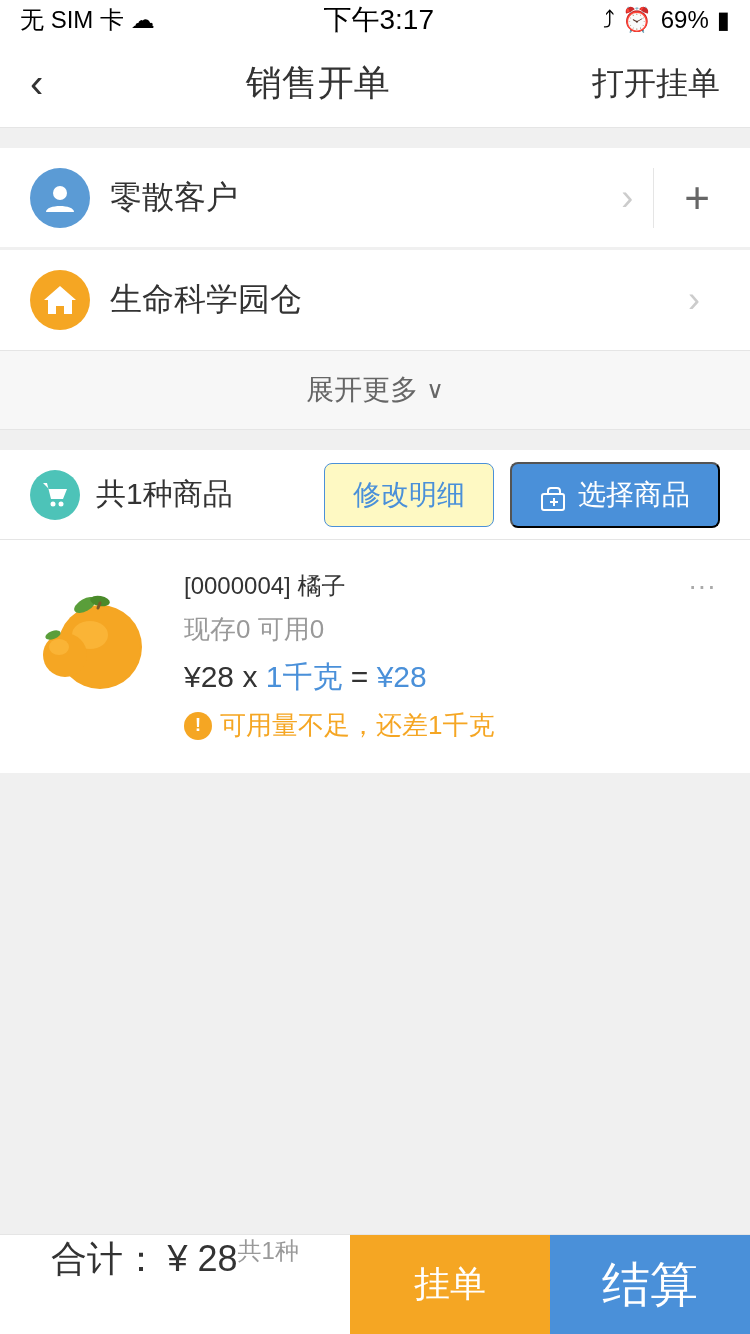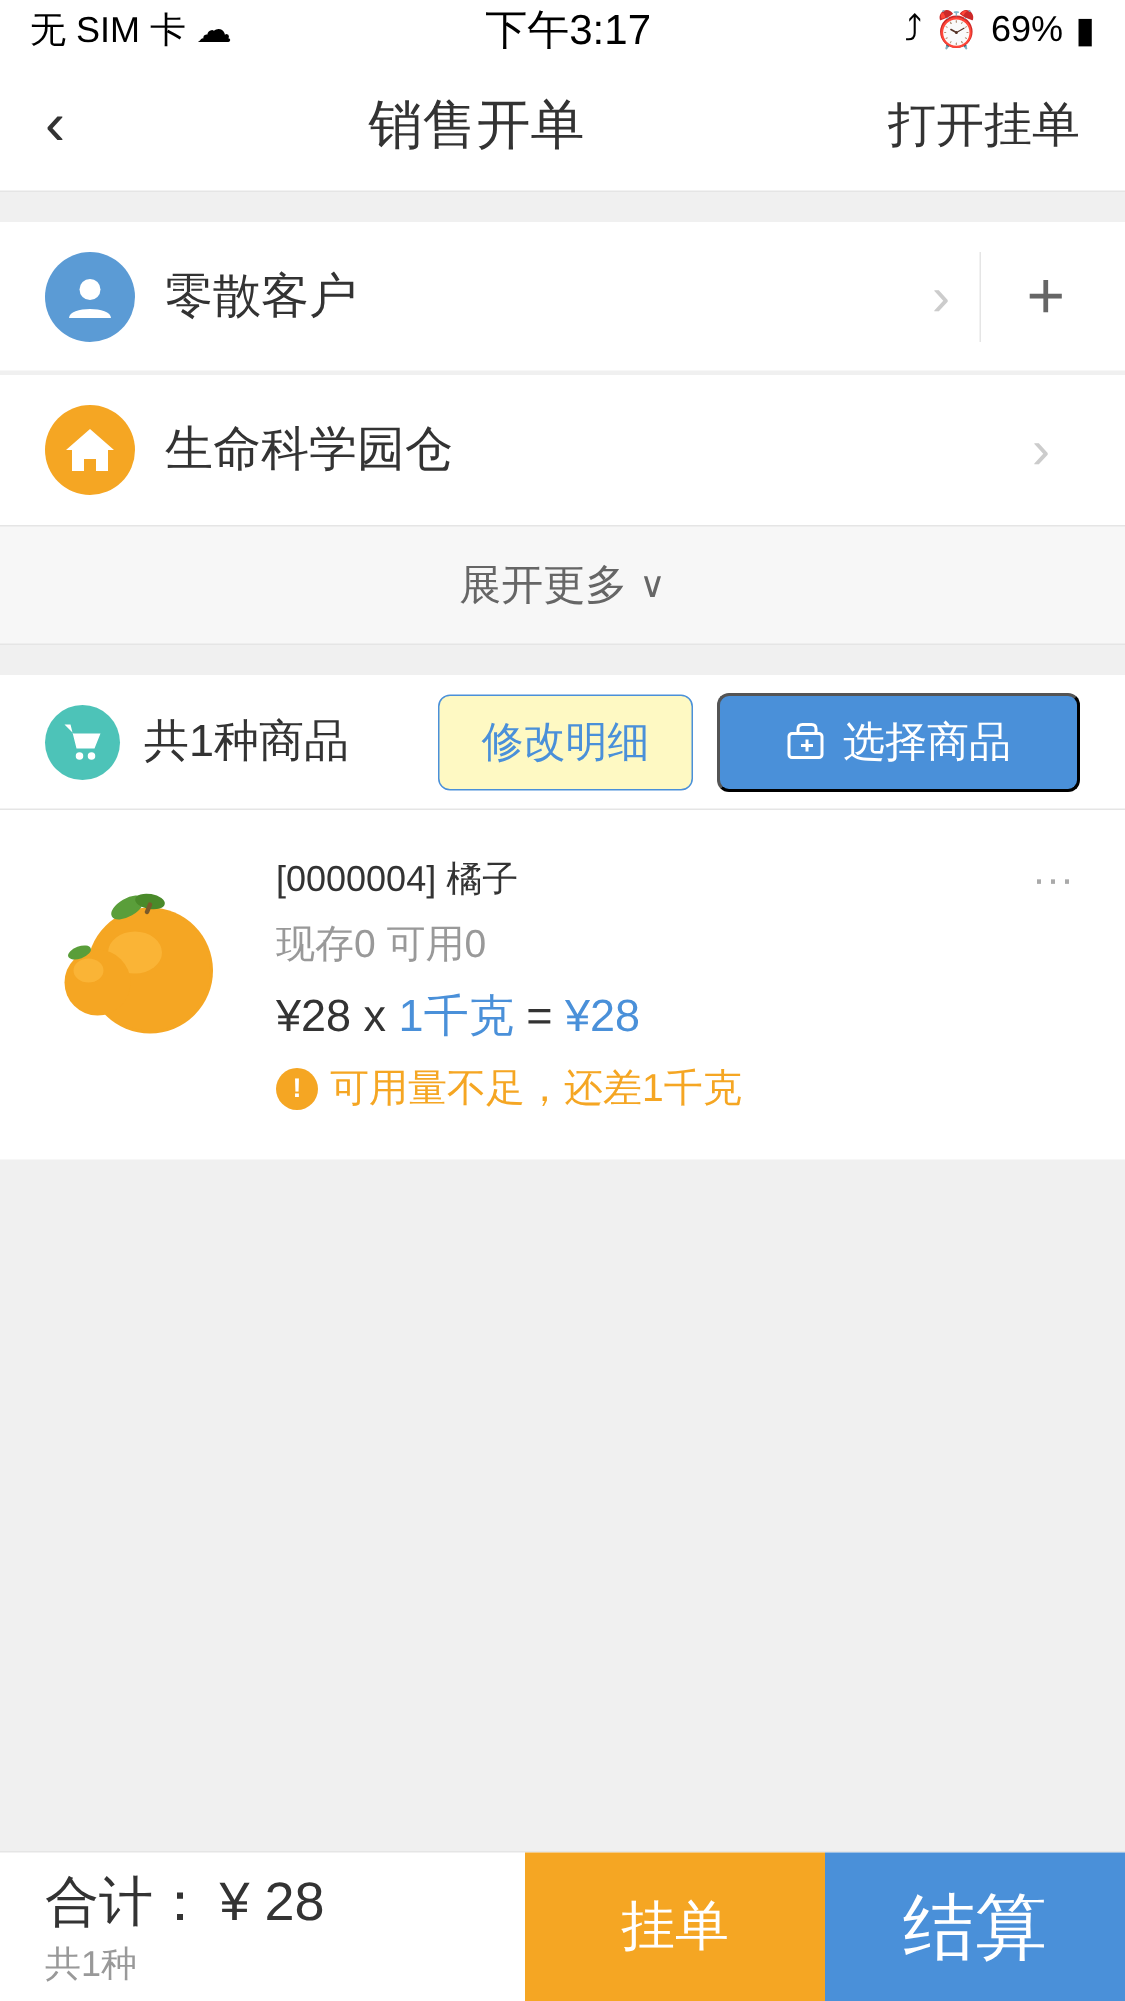--- a/index.html
+++ b/index.html
@@ -184,26 +184,26 @@
       border-radius: 8px;
       padding: 12px 28px;
       font-size: 28px;
       color: #4a90d9;
       background: #fef9c3;
       margin-right: 16px;
       cursor: pointer;
     }
     .select-btn {
       border-radius: 8px;
-      padding: 12px 44px;
+      padding: 12px 28px;
       font-size: 28px;
       color: #fff;
       background: #4a90d9;
       display: flex;
-      align-items: center;
+      align-items: flex-end;
       gap: 10px;
       cursor: pointer;
     }
     .select-btn svg { width: 28px; height: 28px; }
 
     
     .product-item {
       background: #fff;
       padding: 30px;
       display: flex;
@@ -283,21 +283,20 @@
       width: 750px;
       height: 100px;
       background: #fff;
       display: flex;
       align-items: stretch;
       border-top: 1px solid #e5e5e5;
     }
     .total-section {
       flex: 1;
       display: flex;
-      flex-direction: column;
       justify-content: center;
       padding: 0 30px;
     }
     .total-amount {
       font-size: 30px;
       color: #333;
     }
     .total-amount span {
       font-size: 36px;
       font-weight: 500;

